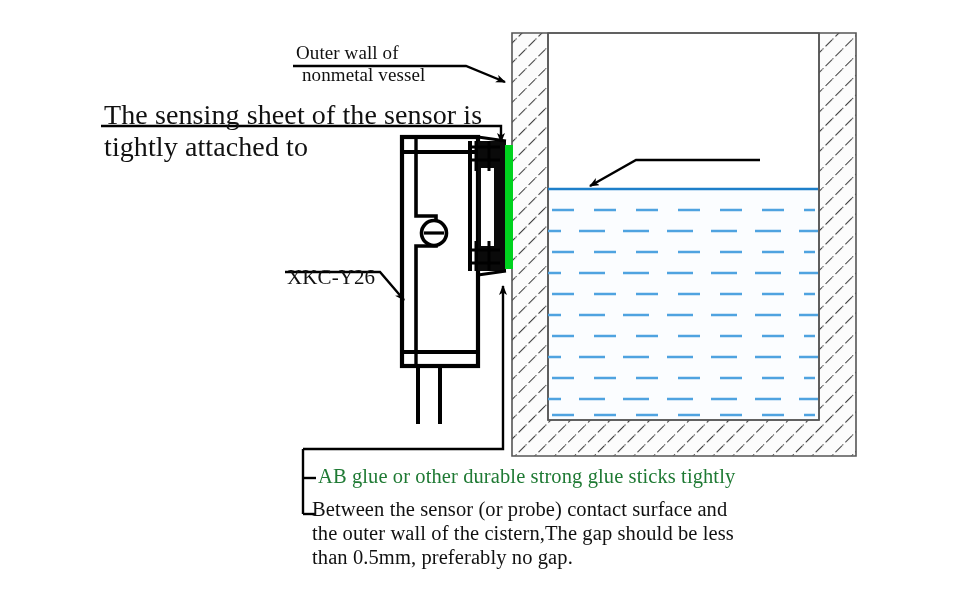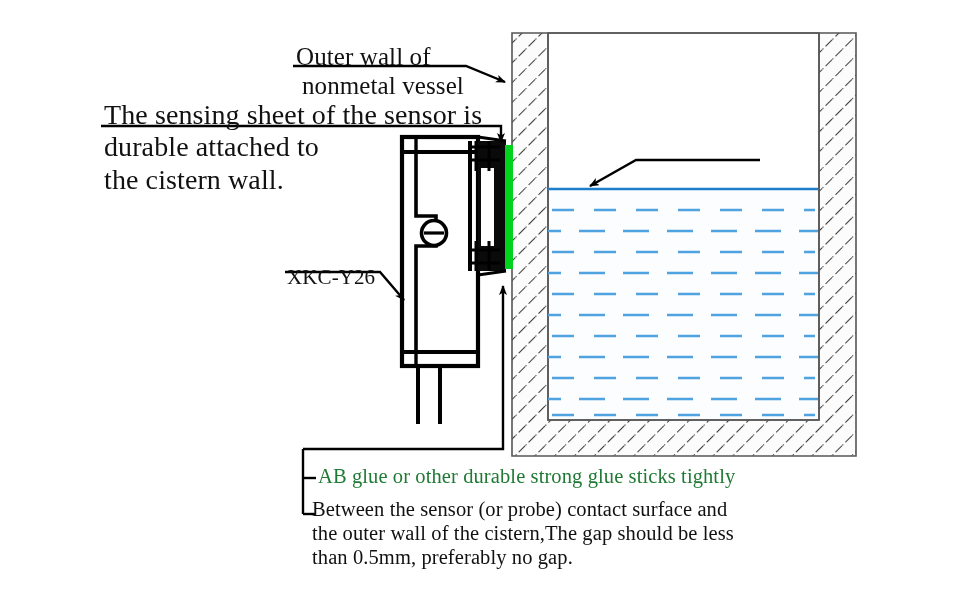--- a/index.html
+++ b/index.html
@@ -31,21 +31,21 @@
     color: #111111;
     font-family: "Liberation Serif", "DejaVu Serif", serif;
     white-space: pre;
     line-height: 1.16;
     font-weight: 400;
     letter-spacing: 0.1px;
   }
   #lbl-outer-wall {
     left: 296px;
     top: 42px;
-    font-size: 25px;
+    font-size: 19px;
     text-align: left;
   }
   #lbl-outer-wall .l2 { display: block; padding-left: 6px; }
   #lbl-sensing-sheet {
     left: 104px;
     top: 99px;
     font-size: 28px;
   }
   #lbl-liquid-level {
     left: 635px;
@@ -166,21 +166,21 @@
       <path d="M303,449 L503,449 L503,286" fill="none" stroke="#000000" stroke-width="2.4" marker-end="url(#arrowSolid)"></path>
 
       <path d="M303,449 L303,514" fill="none" stroke="#000000" stroke-width="2.4"></path>
       <path d="M303,478 L316,478" fill="none" stroke="#000000" stroke-width="2.4"></path>
       <path d="M303,514 L316,514" fill="none" stroke="#000000" stroke-width="2.4"></path>
     </g>
   </svg>
 
   <div class="lbl" id="lbl-outer-wall"><span>Outer wall of</span><span class="l2">nonmetal vessel</span></div>
 
-  <div class="lbl" id="lbl-sensing-sheet"><span>The sensing sheet of the sensor is</span><span style="display:block">durable attached to</span><span style="display:block">the cistern wall.</span></div>
+  <div class="lbl" id="lbl-sensing-sheet"><span>The sensing sheet of the sensor is</span><span style="display:block">tightly attached to</span></div>
 
 
   <div class="lbl" id="lbl-xkc">XKC-Y26</div>
 
   <div class="lbl" id="lbl-ab-glue">AB glue or other durable strong glue sticks tightly</div>
 
   <div class="lbl" id="lbl-gap-note"><span>Between the sensor (or probe) contact surface and</span><span>the outer wall of the cistern,The gap should be less</span><span>than 0.5mm, preferably no gap.</span></div>
 
 </div>
 

